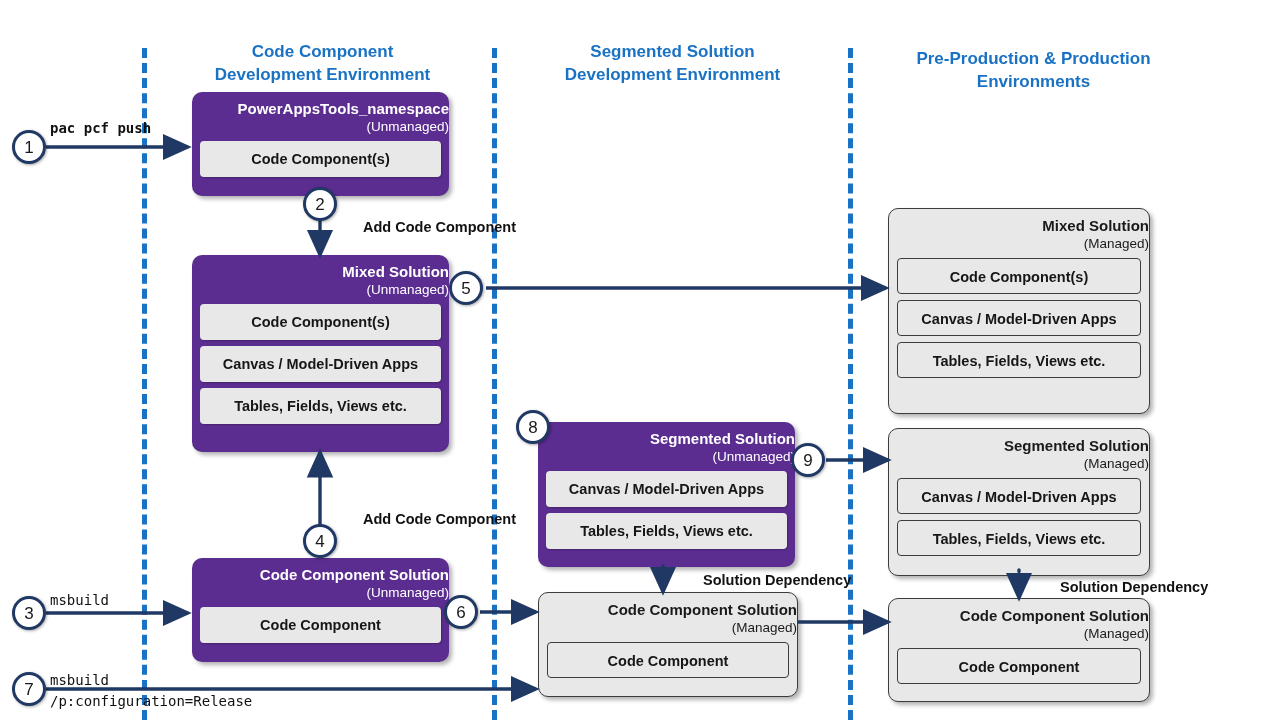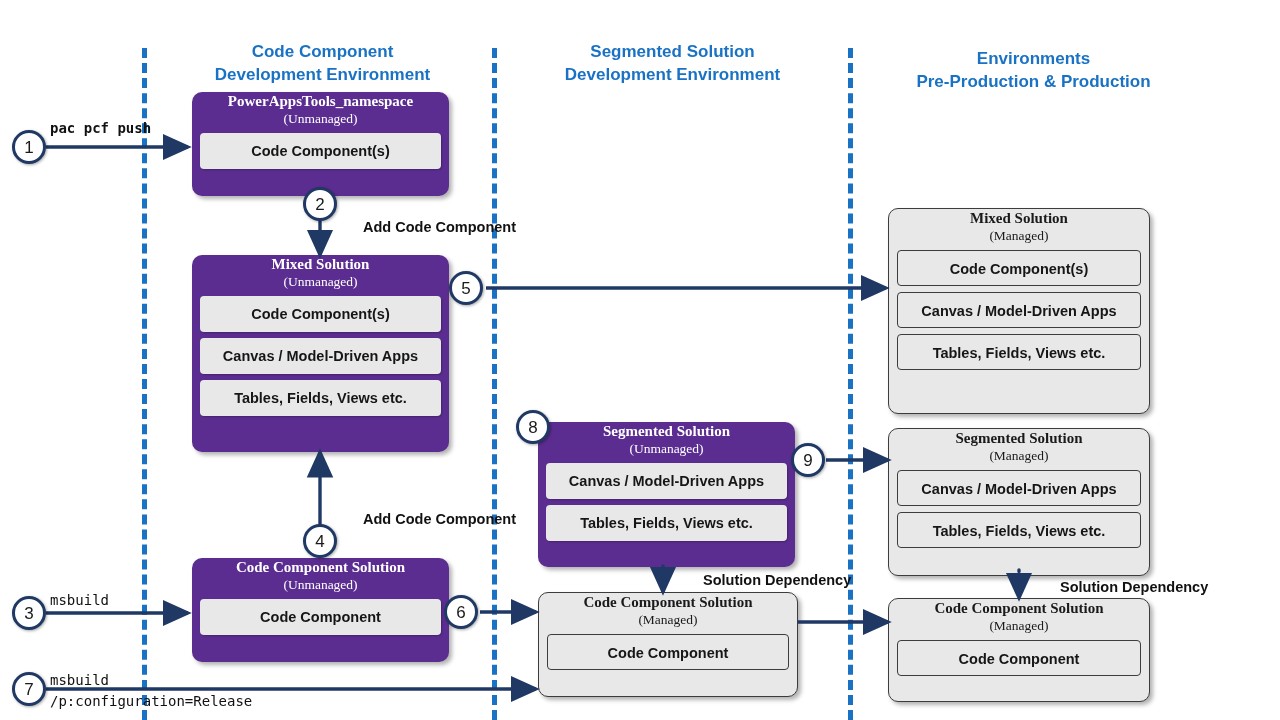--- a/index.html
+++ b/index.html
@@ -23,22 +23,22 @@
   
   .sol{
     position:absolute;border-radius:10px;
     box-shadow:3px 3px 4px rgba(0,0,0,.30);
     box-sizing:border-box;
   }
   .sol.purple{background:#5c2d91;}
   .sol.grey{background:#e8e8e8;border:1px solid #3c3c3c;}
 
   .sol-title{
-    text-align:center;font-weight:bold;font-size:15px;line-height:18px;
-    font-family:Liberation Serif, serif;
+    text-align:right;font-weight:bold;font-size:15px;line-height:18px;
+    padding-top:8px;
   }
   .sol.purple .sol-title{color:#ffffff;}
   .sol.grey   .sol-title{color:#1a1a1a;}
   .sol-sub{font-weight:normal;font-size:13.5px;display:block;line-height:17px;}
 
   .item{
     margin:6px 8px 0 8px;background:#e8e8e8;border-radius:4px;
     text-align:center;font-weight:bold;font-size:14.5px;color:#161616;
     height:36px;line-height:36px;box-sizing:border-box;
   }
@@ -114,22 +114,22 @@
 
   <div class="col-header" style="left:165px;top:40px;width:315px;">
     <div>Code Component</div>
     <div>Development Environment</div>
   </div>
   <div class="col-header" style="left:515px;top:40px;width:315px;">
     <div>Segmented Solution</div>
     <div>Development Environment</div>
   </div>
   <div class="col-header" style="left:876px;top:47px;width:315px;">
+    <div>Pre-Production &amp; Production</div>
     <div>Environments</div>
-    <div>Pre-Production &amp; Production</div>
   </div>
 
   <div class="sol purple" style="left:192px;top:92px;width:257px;height:104px;">
     <div class="sol-title">
       <span>PowerAppsTools_namespace</span>
       <span class="sol-sub">(Unmanaged)</span>
     </div>
     <div class="item">Code Component(s)</div>
   </div>
 

